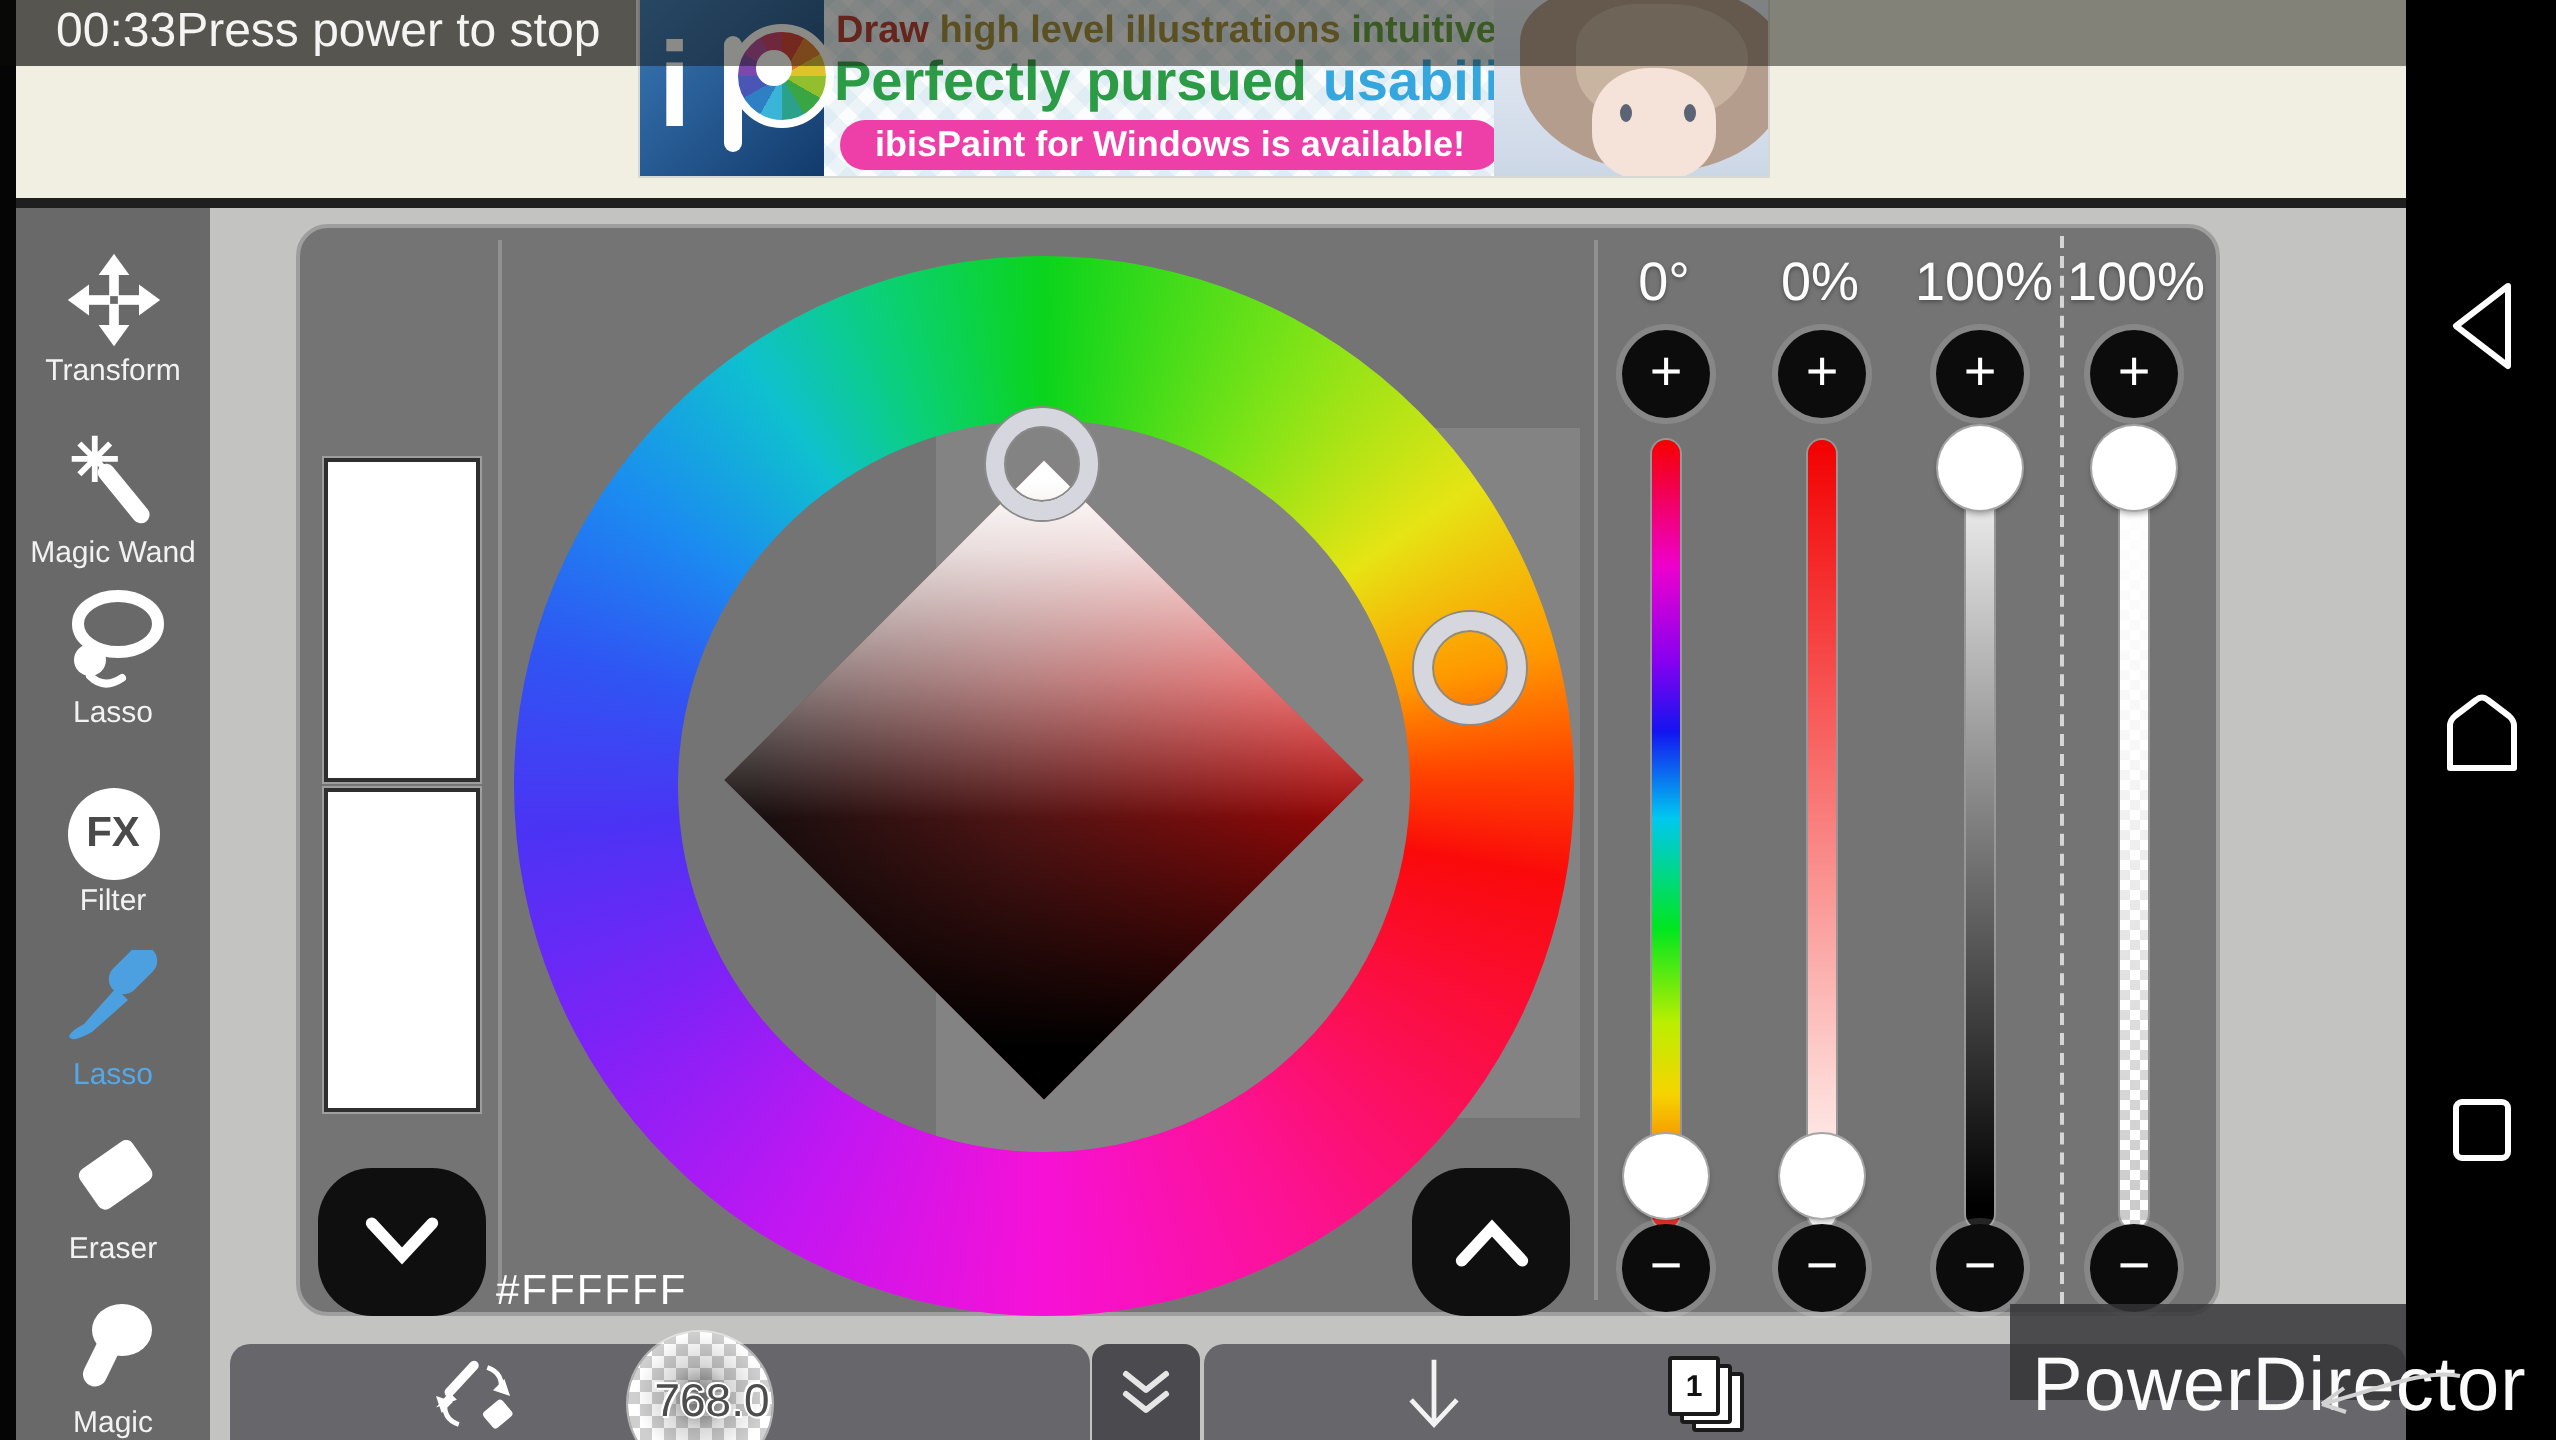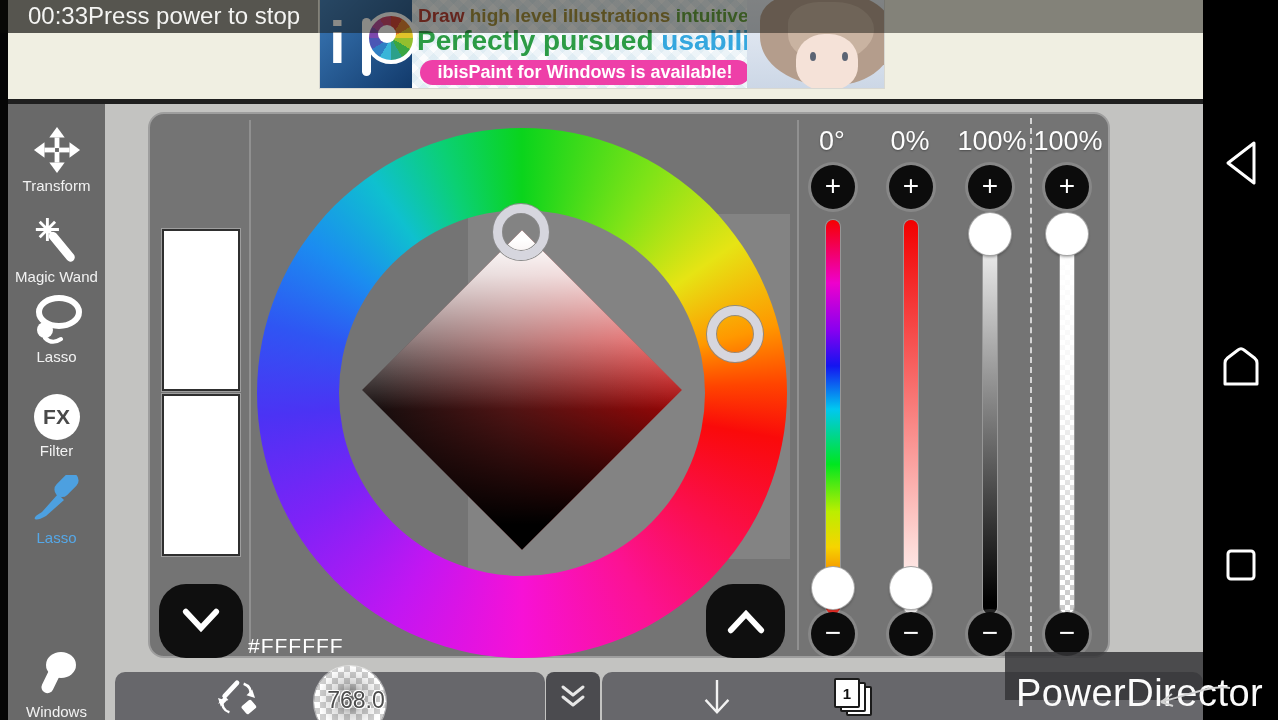--- a/index.html
+++ b/index.html
@@ -201,27 +201,33 @@
     <div class="side-item" style="top:356px;">
       <svg width="52" height="52" viewBox="0 0 52 52">
         <g fill="#4da0e0">
           <rect x="28" y="-4" width="15" height="28" rx="7.5" transform="rotate(45 35.5 10)"></rect>
           <path d="M27 19 L33 25 L15 41 Q6 46 4 44 Q2 42 11 37 Z"></path>
         </g>
       </svg>
       <div class="side-label active">Lasso</div>
     </div>
 
+    <div class="side-item" style="top:443px;">
+      <svg width="52" height="52" viewBox="0 0 52 52">
+        <rect x="11" y="14" width="32" height="24" rx="4" transform="rotate(-35 26 26)" fill="#fff"></rect>
+      </svg>
+      <div class="side-label">Eraser</div>
+    </div>
 
     <div class="side-item" style="top:530px;">
       <svg width="52" height="52" viewBox="0 0 52 52">
         <ellipse cx="30" cy="16" rx="15" ry="13" fill="#fff"></ellipse>
         <rect x="14" y="18" width="12" height="27" rx="6" transform="rotate(26 20 31)" fill="#fff"></rect>
       </svg>
-      <div class="side-label">Windows</div>
+      <div class="side-label">Magic</div>
     </div>
   </div>
 
   <div class="abs panel">
     <div class="pdiv" style="left:99px;"></div>
     <div class="pdiv" style="left:647px;"></div>
     <div class="pdash" style="left:880px;"></div>
 
     <div class="swatch" style="top:115px;"></div>
     <div class="swatch" style="top:280px;"></div>

